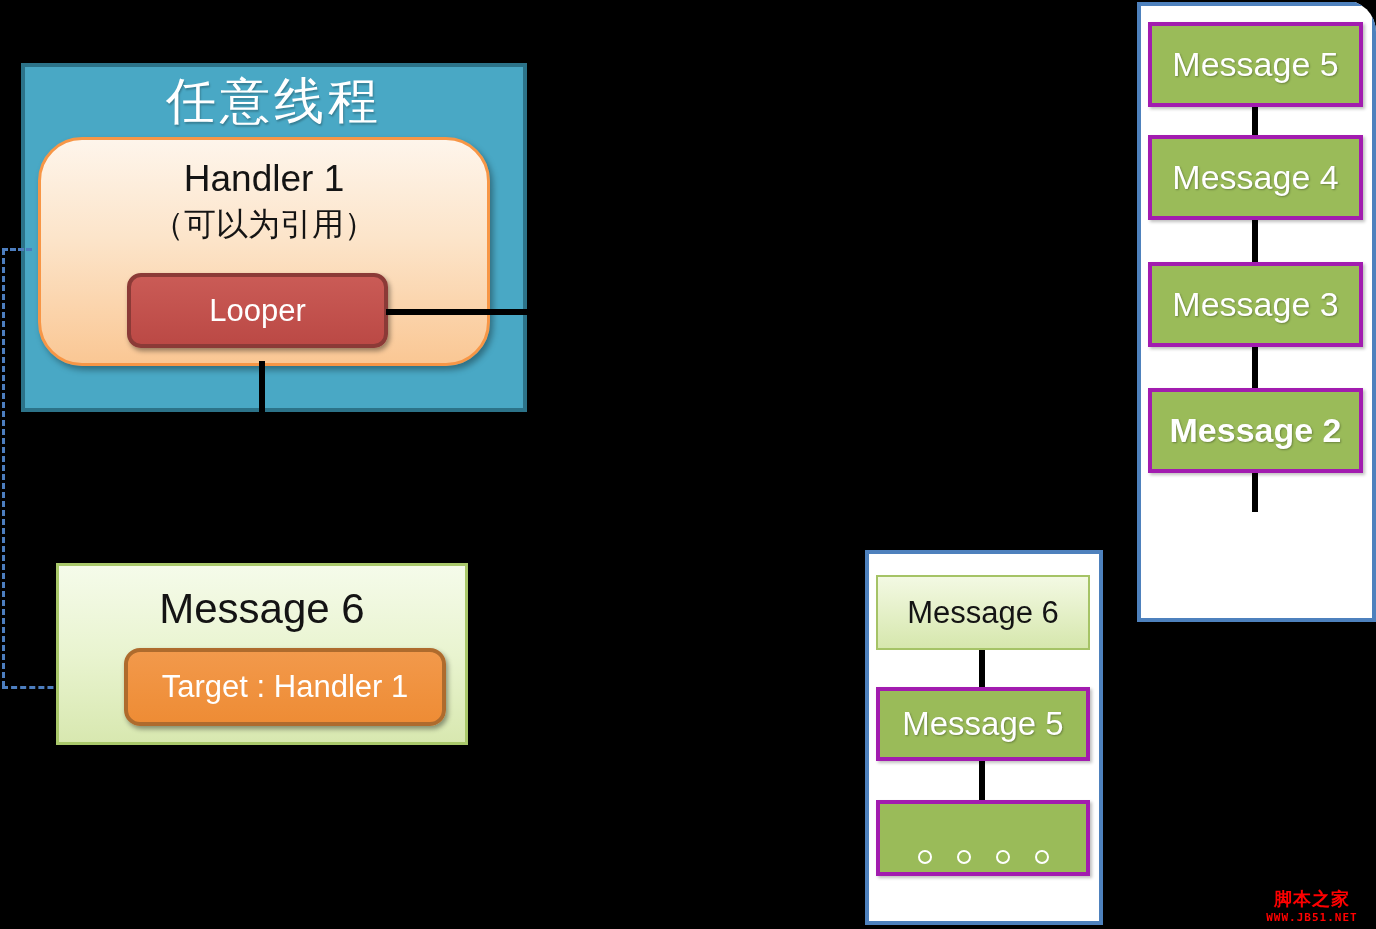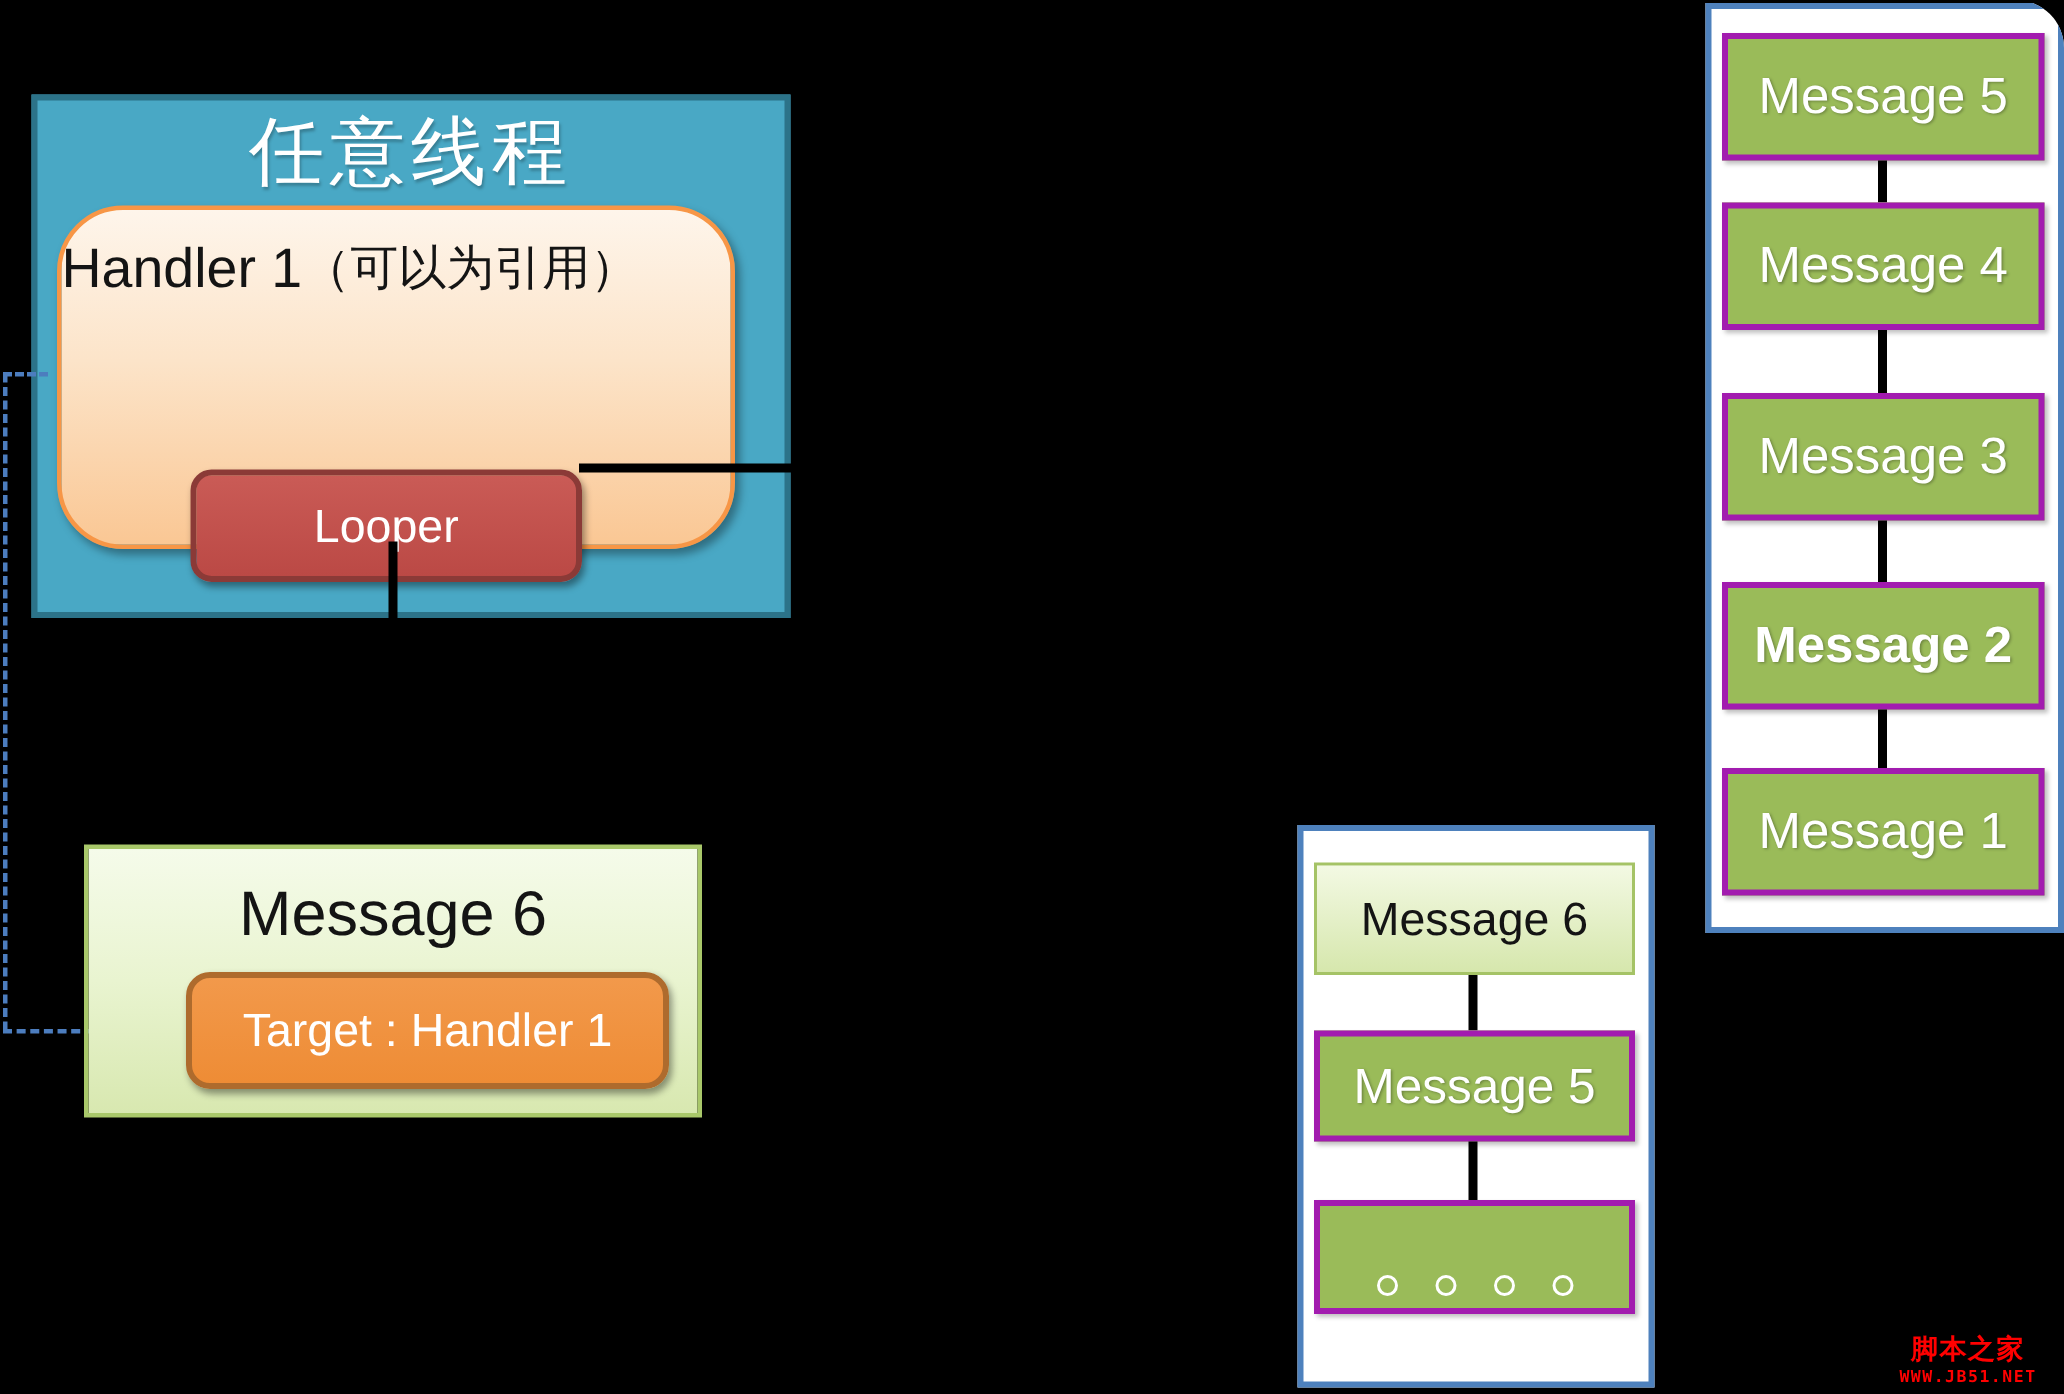--- a/index.html
+++ b/index.html
@@ -14,30 +14,30 @@
   #thread-box{left:21px;top:63px;width:506px;height:349px;
     background:#49A8C5;border:4px solid #2C7389;}
   #thread-title{left:21px;top:68px;width:506px;text-align:center;
     color:#fff;font-size:50px;letter-spacing:4px;
     font-family:"Liberation Serif",serif;text-shadow:1px 2px 2px rgba(0,0,0,.25);}
 
   
   #handler-box{left:38px;top:137px;width:452px;height:229px;border-radius:44px;
     background:linear-gradient(180deg,#FEF5EB 0%,#FCE4C9 45%,#FAC794 100%);
     border:3px solid #F79646;box-shadow:3px 4px 6px rgba(0,0,0,.35);
-    display:flex;padding-top:16px;}
+    display:flex;flex-direction:column;align-items:center;padding-top:16px;}
   #handler-title{font-size:37px;color:#141414;line-height:46px;}
   #handler-subtitle{font-size:32px;color:#141414;line-height:44px;}
 
   
   #looper-box{left:127px;top:273px;width:261px;height:75px;border-radius:14px;
     background:linear-gradient(180deg,#CA5B56 0%,#BB4945 100%);
     border:4px solid #8B3A37;box-shadow:2px 3px 5px rgba(0,0,0,.4);
     display:flex;align-items:center;justify-content:center;
-    color:#fff;font-size:31px;margin-top:40px;}
+    color:#fff;font-size:31px;}
 
   
   .black-line{background:#000;}
   #looper-hline{left:386px;top:309px;width:756px;height:6px;}
   #handler-vline{left:259px;top:361px;width:6px;height:206px;}
   #card-exit-line{left:464px;top:651px;width:18px;height:6px;}
   #arrow-stem{left:979px;top:534px;width:6px;height:26px;}
   #arrow-head{left:967px;top:557px;width:0;height:0;
     border-left:15px solid transparent;border-right:15px solid transparent;
     border-top:19px solid #000;}
@@ -139,20 +139,19 @@
 
   <div class="abs panel" id="message-queue-panel"></div>
   <div class="abs green-box q-box" id="q-item-0">Message 5</div>
   <div class="abs q-conn" id="q-conn-0"></div>
   <div class="abs green-box q-box" id="q-item-1">Message 4</div>
   <div class="abs q-conn" id="q-conn-1"></div>
   <div class="abs green-box q-box" id="q-item-2">Message 3</div>
   <div class="abs q-conn" id="q-conn-2"></div>
   <div class="abs green-box q-box" id="q-item-3">Message 2</div>
   <div class="abs q-conn" id="q-conn-3"></div>
-  <div class="abs green-box q-box" id="q-item-4">Message 1</div>
 
   <div class="abs" id="watermark">
     <div id="watermark-title">脚本之家</div>
     <div id="watermark-url">WWW.JB51.NET</div>
   </div>
 
 </div>
 
 </body></html>

